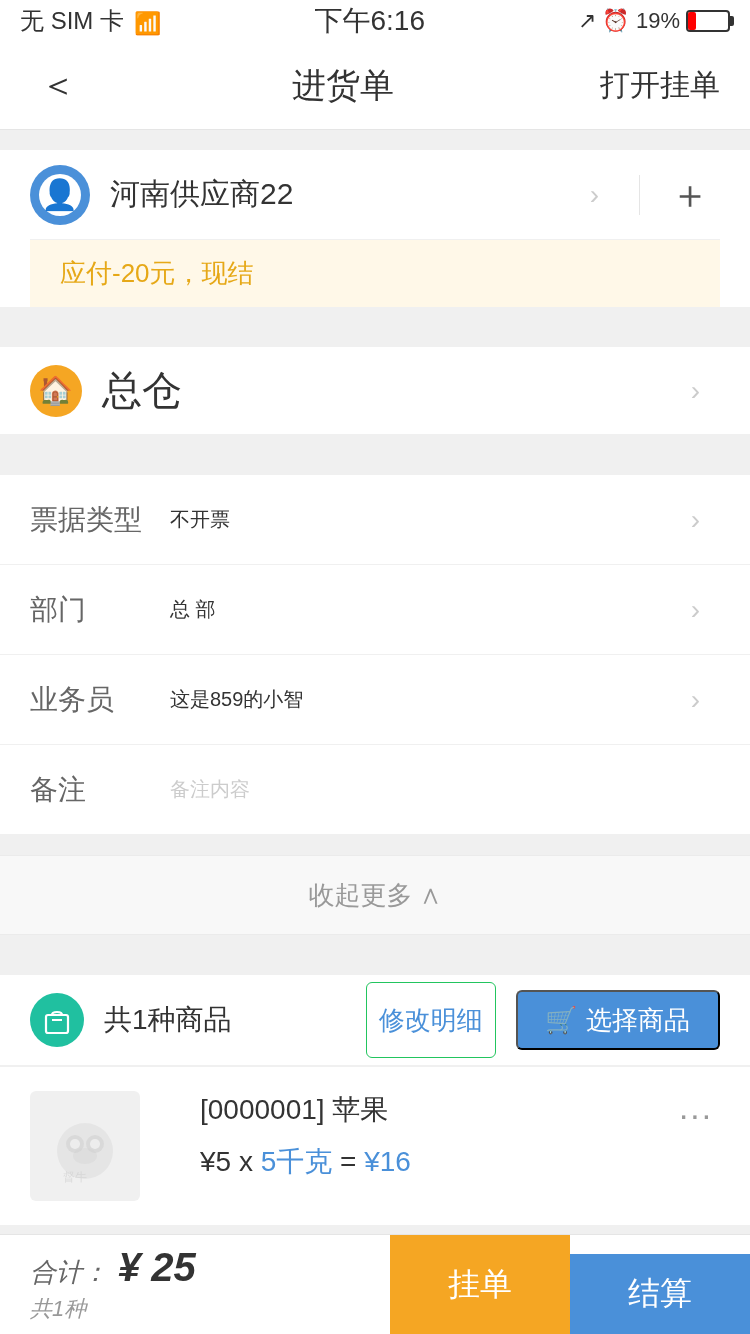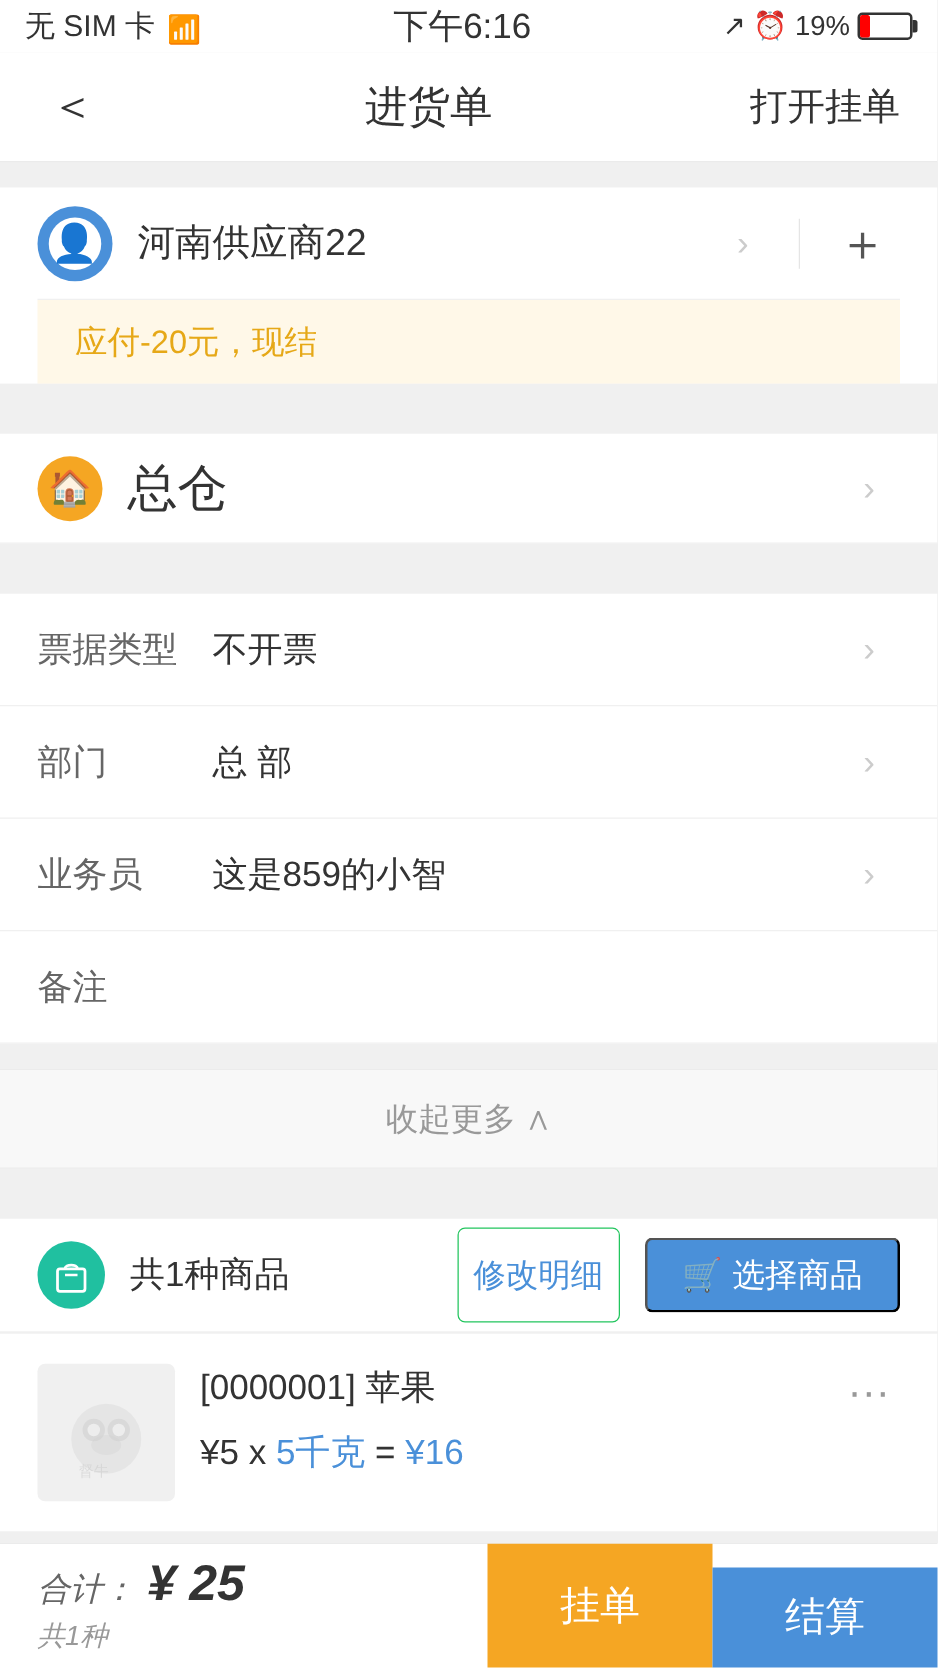--- a/index.html
+++ b/index.html
@@ -197,21 +197,21 @@
       border-bottom: 1px solid #f0f0f0;
     }
     .form-label {
       font-size: 28px;
       color: #666;
       width: 120px;
       flex-shrink: 0;
     }
     .form-value {
       flex: 1;
-      font-size: 28px;
+      font-size: 20px;
       color: #333;
       padding-left: 20px;
     }
     .form-placeholder {
       color: #ccc;
     }
 
     
     .collapse-bar {
       background: #f8f8f8;
@@ -297,20 +297,21 @@
       justify-content: center;
       flex-shrink: 0;
     }
     .product-thumb-logo {
       width: 80px;
       height: 80px;
       opacity: 0.4;
     }
     .product-info {
       flex: 1;
+      margin-left: 40px;
     }
     .product-name {
       font-size: 28px;
       color: #333;
       margin-bottom: 14px;
     }
     .product-price {
       font-size: 28px;
       color: #333;
     }
@@ -453,20 +454,21 @@
     <span class="form-value">总 部</span>
     <span class="chevron-right">›</span>
   </div>
   <div class="form-row">
     <span class="form-label">业务员</span>
     <span class="form-value">这是859的小智</span>
     <span class="chevron-right">›</span>
   </div>
   <div class="form-row">
     <span class="form-label">备注</span>
+    <span class="form-value form-placeholder">备注内容</span>
   </div>
 </div>
 
 <div class="collapse-bar">
   <span>收起更多 ∧</span>
 </div>
 
 <div class="section-gap"></div>
 
 <div class="product-header">

